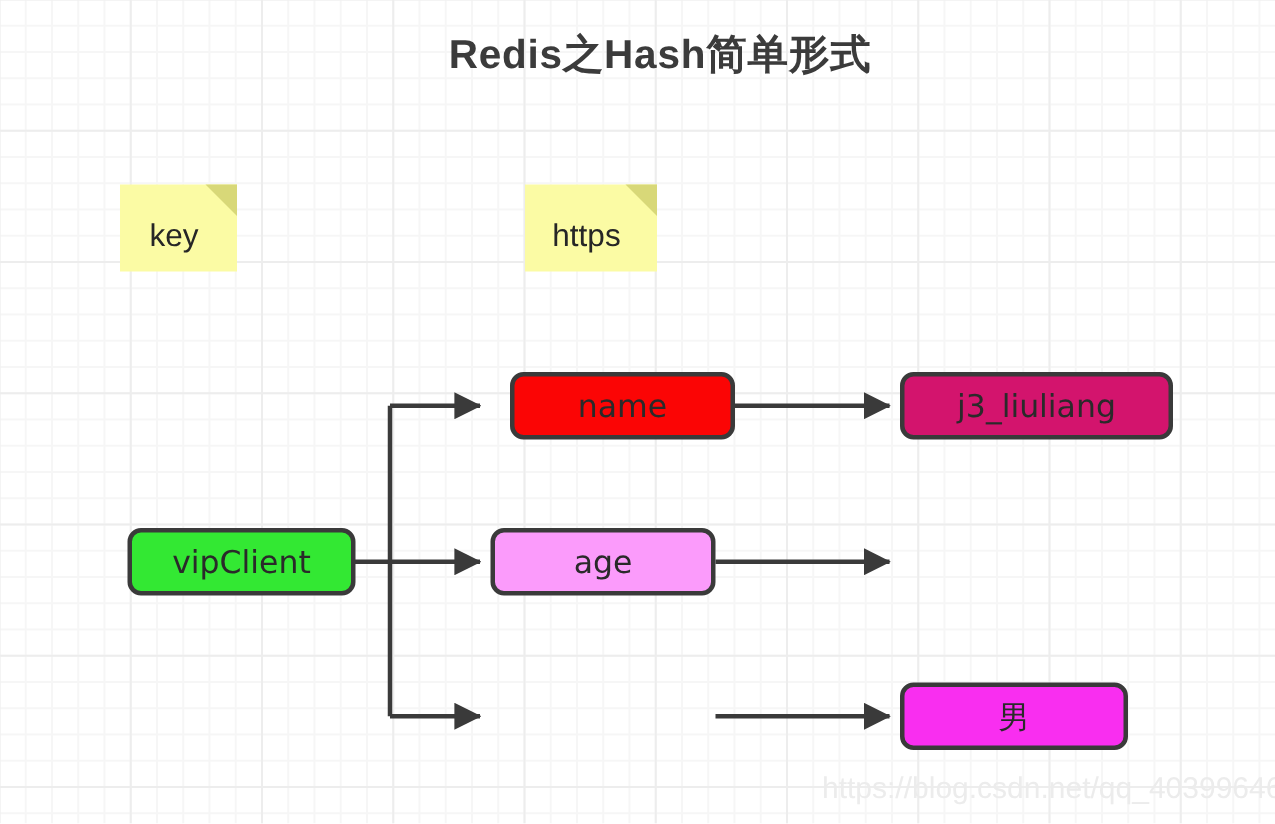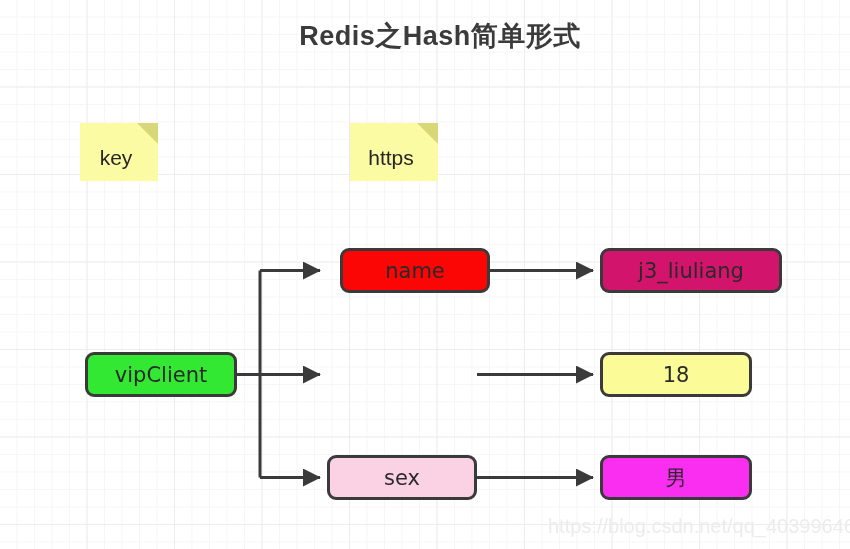--- a/index.html
+++ b/index.html
@@ -160,21 +160,20 @@
     <path d="M 477 270.5 L 593 270.5" stroke="#3a3a3a" stroke-width="3" fill="none" marker-end="url(#arrow)"></path>
 
     <path d="M 477 374.5 L 593 374.5" stroke="#3a3a3a" stroke-width="3" fill="none" marker-end="url(#arrow)"></path>
 
     <path d="M 477 477.5 L 593 477.5" stroke="#3a3a3a" stroke-width="3" fill="none" marker-end="url(#arrow)"></path>
   </svg>
 
   <div class="node" id="node-vipclient">vipClient</div>
 
   <div class="node" id="node-name">name</div>
-  <div class="node" id="node-sex">sex</div>
+  <div class="node" id="node-age">age</div>
 
   <div class="node" id="node-j3">j3_liuliang</div>
-  <div class="node" id="node-18">18</div>
   <div class="node" id="node-male">男</div>
 
   <div class="watermark">https://blog.csdn.net/qq_40399646</div>
 
 </div>
 
 </body></html>

